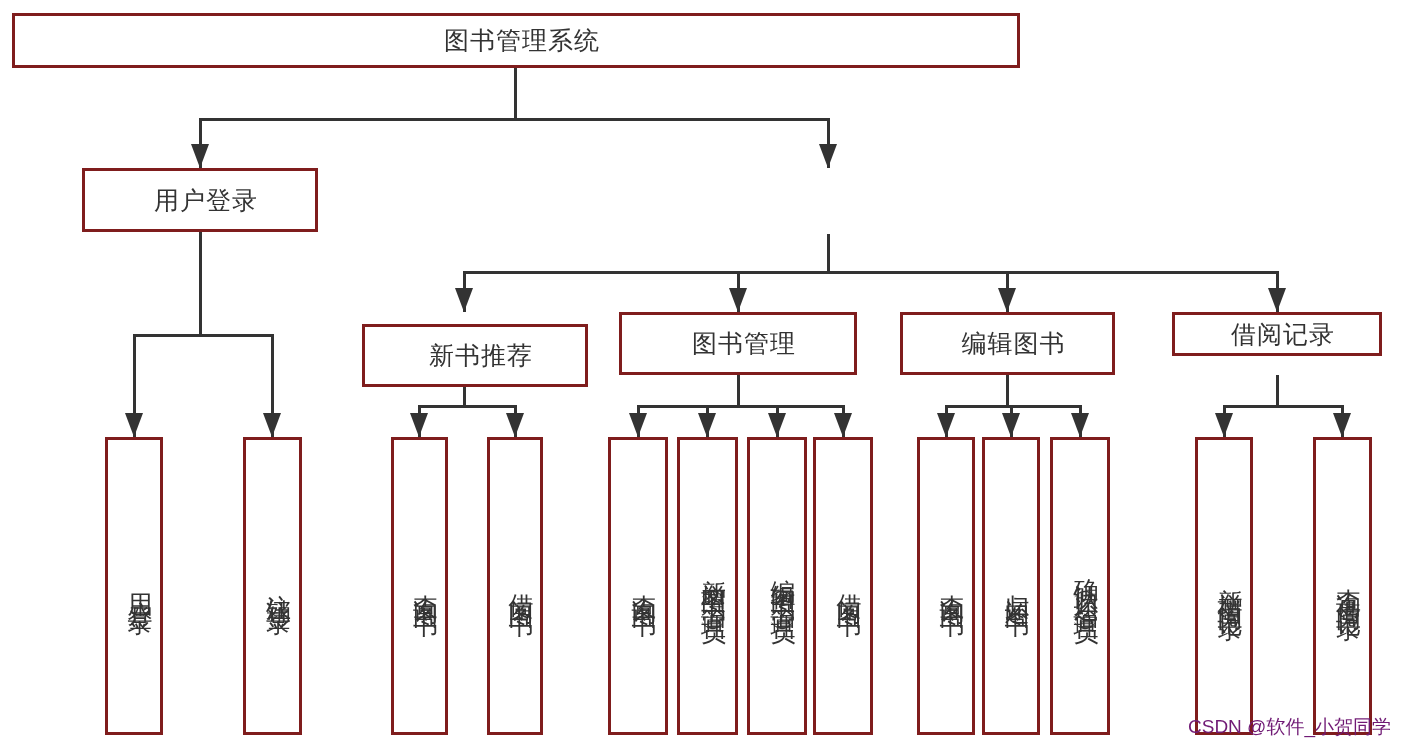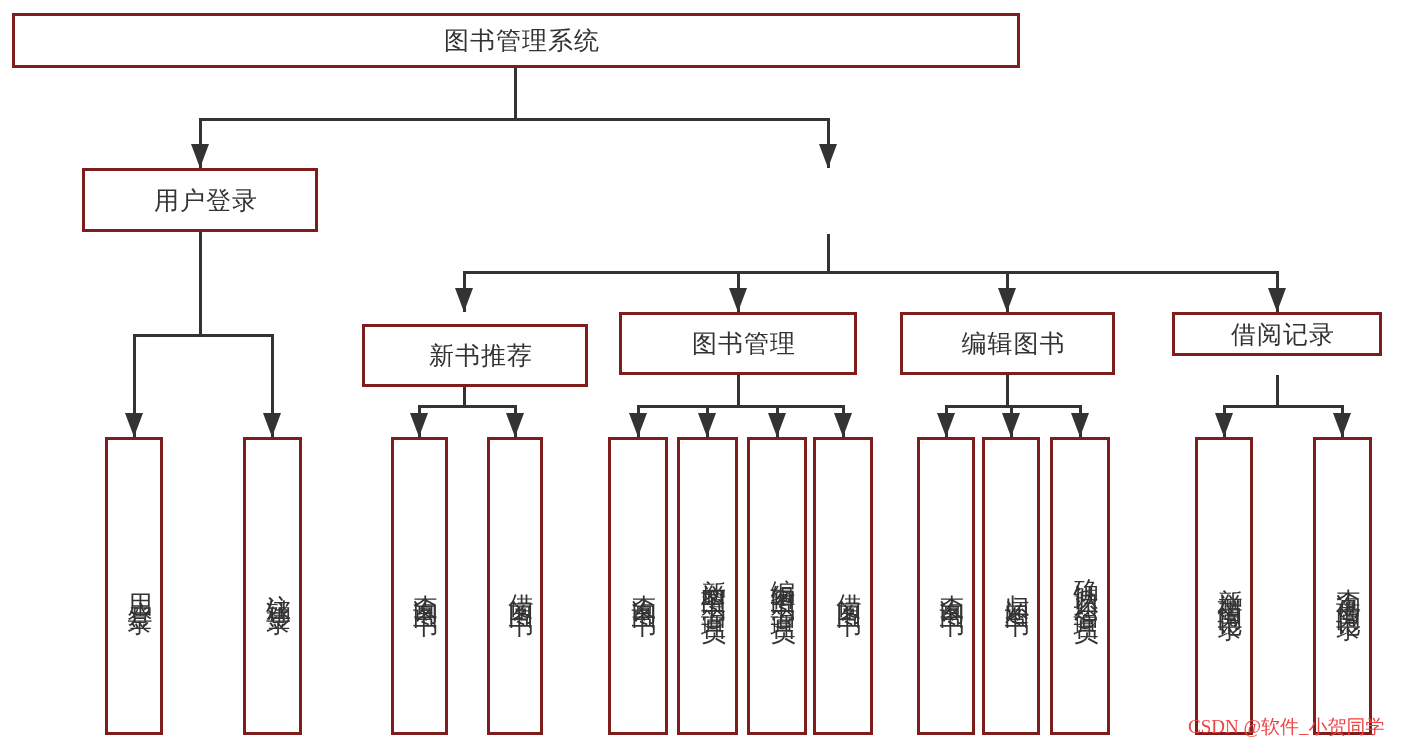--- a/index.html
+++ b/index.html
@@ -5,21 +5,21 @@
   html,body{margin:0;padding:0;background:#ffffff;}
   .canvas{position:relative;width:1405px;height:747px;background:#ffffff;overflow:hidden;
           font-family:"Liberation Sans","DejaVu Sans",sans-serif;color:#333333;}
   .box{position:absolute;border:3px solid #7f1d1d;background:#ffffff;box-sizing:border-box;
        display:flex;align-items:center;justify-content:center;padding-left:12px;}
   .h span{font-size:25px;letter-spacing:1px;white-space:nowrap;}
   .v .vt{writing-mode:vertical-rl;text-orientation:mixed;font-size:25px;line-height:1;letter-spacing:6px;}
   .ln{position:absolute;background:#333333;}
   .arr{position:absolute;width:0;height:0;border-left:9px solid transparent;
        border-right:9px solid transparent;border-top:24px solid #333333;}
-  .wm{position:absolute;left:1188px;top:714px;font-size:19px;color:#ef4444;z-index:6;white-space:nowrap;font-family:Liberation Serif, serif;}
+  .wm{position:absolute;left:1188px;top:714px;font-size:19px;color:#701a75;z-index:6;white-space:nowrap;}
 </style>
 </head>
 <body>
 
 <div class="canvas">
 
   <div class="ln" style="left:514px;top:68px;width:3px;height:52px"></div>
   <div class="ln" style="left:199px;top:118px;width:631px;height:3px"></div>
   <div class="ln" style="left:199px;top:118px;width:3px;height:50px"></div>
   <div class="ln" style="left:827px;top:118px;width:3px;height:50px"></div>

